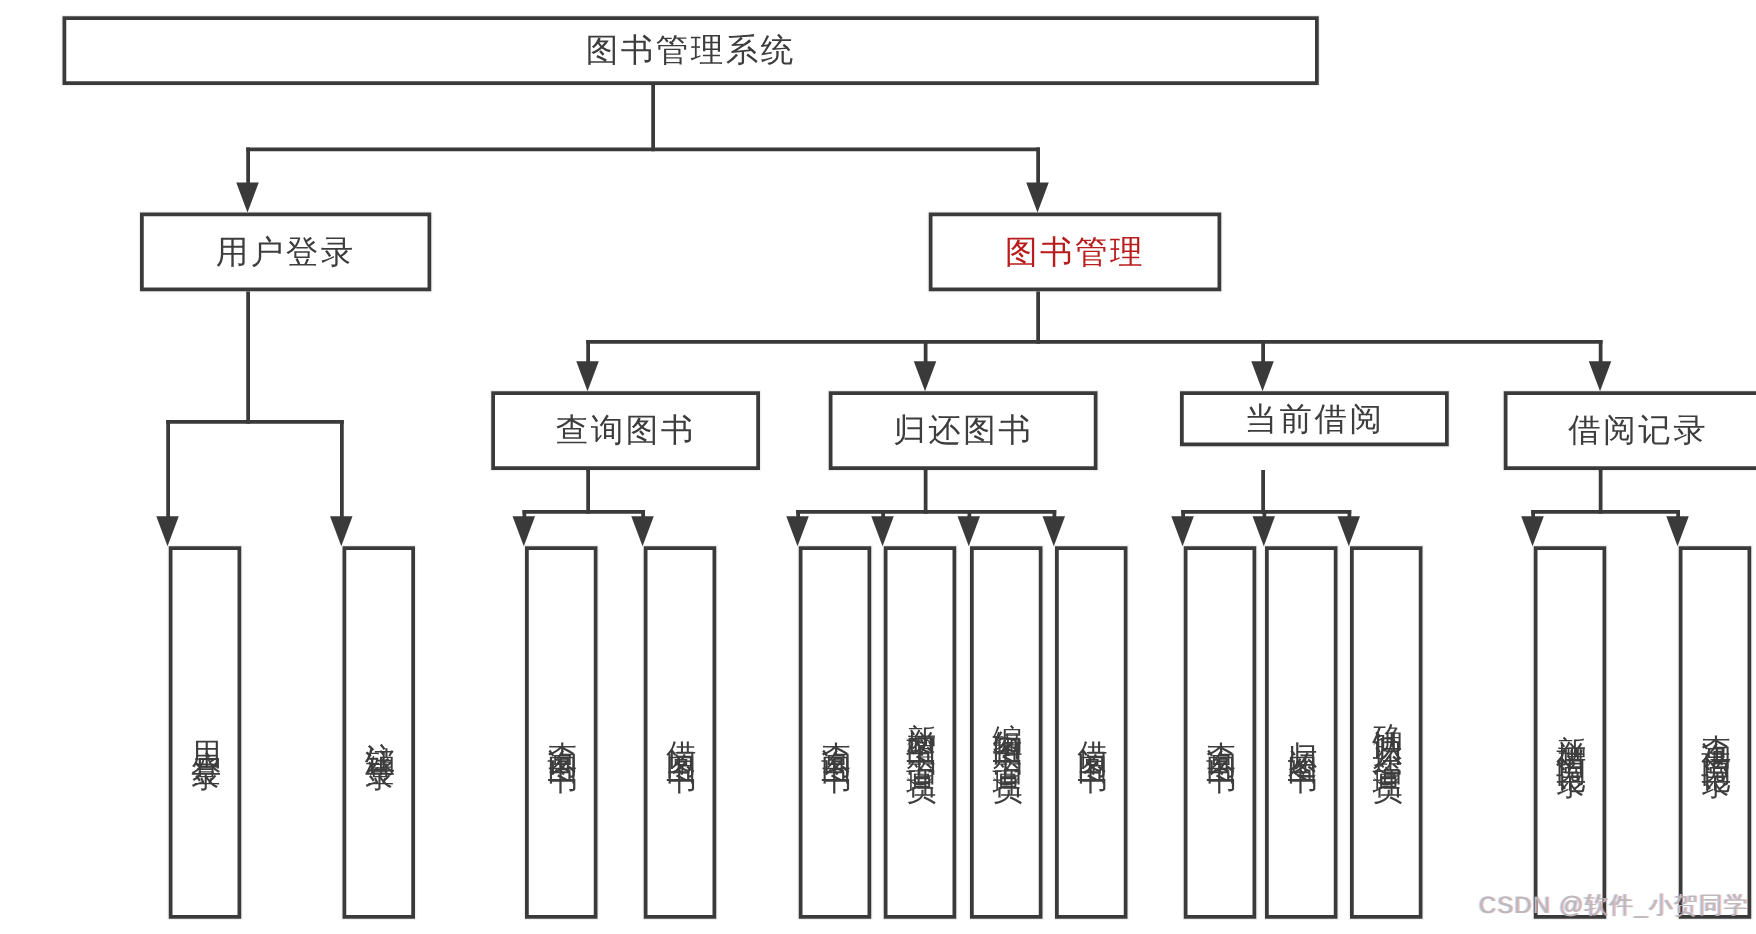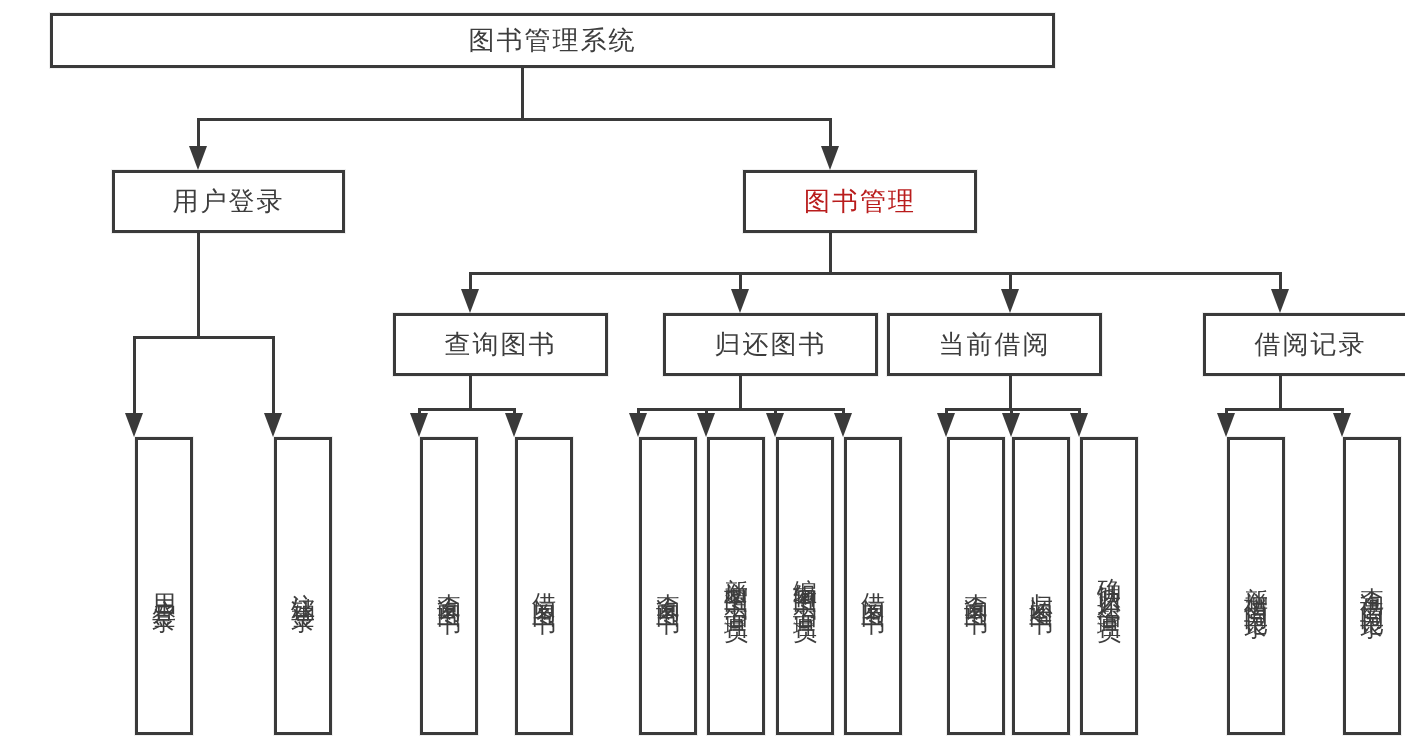--- a/index.html
+++ b/index.html
@@ -55,26 +55,27 @@
     letter-spacing: 1px;
     white-space: nowrap;
     z-index: 5;
     text-shadow: 1px 0 0 rgba(230,120,120,0.45), -1px 0 0 rgba(120,150,230,0.35);
   }
 </style>
 </head>
 <body>
 
 <div id="canvas" style="width: 1405px; height: 747px;">
+  <div class="watermark" style="left: 1183px; top: 711px; color: rgb(185, 185, 185);">CSDN @软件_小贺同学</div>
 <div class="node" style="left: 20px; top: 13px; width: 1005px; height: 55px; border-color: rgb(58, 58, 58); color: rgb(61, 61, 61);">图书管理系统</div>
     <div class="node" style="left: 82px; top: 170px; width: 233px; height: 63px; border-color: rgb(58, 58, 58); color: rgb(61, 61, 61);">用户登录</div>
     <div class="node" style="left: 713px; top: 170px; width: 234px; height: 63px; border-color: rgb(58, 58, 58); color: #b91c1c; font-family: Liberation Serif, serif;">图书管理</div>
     <div class="node" style="left: 363px; top: 313px; width: 215px; height: 63px; border-color: rgb(58, 58, 58); color: rgb(61, 61, 61);">查询图书</div>
     <div class="node" style="left: 633px; top: 313px; width: 215px; height: 63px; border-color: rgb(58, 58, 58); color: rgb(61, 61, 61);">归还图书</div>
-    <div class="node" style="left: 857px; top: 313px; width: 215px; height: 63px; border-color: rgb(58, 58, 58); color: rgb(61, 61, 61);">当前借阅</div>
+    <div class="node" style="left: 914px; top: 313px; width: 215px; height: 44px; border-color: rgb(58, 58, 58); color: rgb(61, 61, 61);">当前借阅</div>
     <div class="node" style="left: 1173px; top: 313px; width: 215px; height: 63px; border-color: rgb(58, 58, 58); color: rgb(61, 61, 61);">借阅记录</div>
     <div class="node vertical" style="left: 105px; top: 437px; width: 58px; height: 298px; border-color: rgb(58, 58, 58); color: rgb(61, 61, 61);">用户登录</div>
     <div class="node vertical" style="left: 244px; top: 437px; width: 58px; height: 298px; border-color: rgb(58, 58, 58); color: rgb(61, 61, 61);">注销登录</div>
     <div class="node vertical" style="left: 390px; top: 437px; width: 58px; height: 298px; border-color: rgb(58, 58, 58); color: rgb(61, 61, 61);">查询图书</div>
     <div class="node vertical" style="left: 485px; top: 437px; width: 58px; height: 298px; border-color: rgb(58, 58, 58); color: rgb(61, 61, 61);">借阅图书</div>
     <div class="node vertical" style="left: 609px; top: 437px; width: 58px; height: 298px; border-color: rgb(58, 58, 58); color: rgb(61, 61, 61);">查询图书</div>
     <div class="node vertical" style="left: 677px; top: 437px; width: 58px; height: 298px; border-color: rgb(58, 58, 58); color: rgb(61, 61, 61);">新增图书（管理员）</div>
     <div class="node vertical" style="left: 746px; top: 437px; width: 58px; height: 298px; border-color: rgb(58, 58, 58); color: rgb(61, 61, 61);">编辑图书（管理员）</div>
     <div class="node vertical" style="left: 814px; top: 437px; width: 58px; height: 298px; border-color: rgb(58, 58, 58); color: rgb(61, 61, 61);">借阅图书</div>
     <div class="node vertical" style="left: 917px; top: 437px; width: 58px; height: 298px; border-color: rgb(58, 58, 58); color: rgb(61, 61, 61);">查询图书</div>

